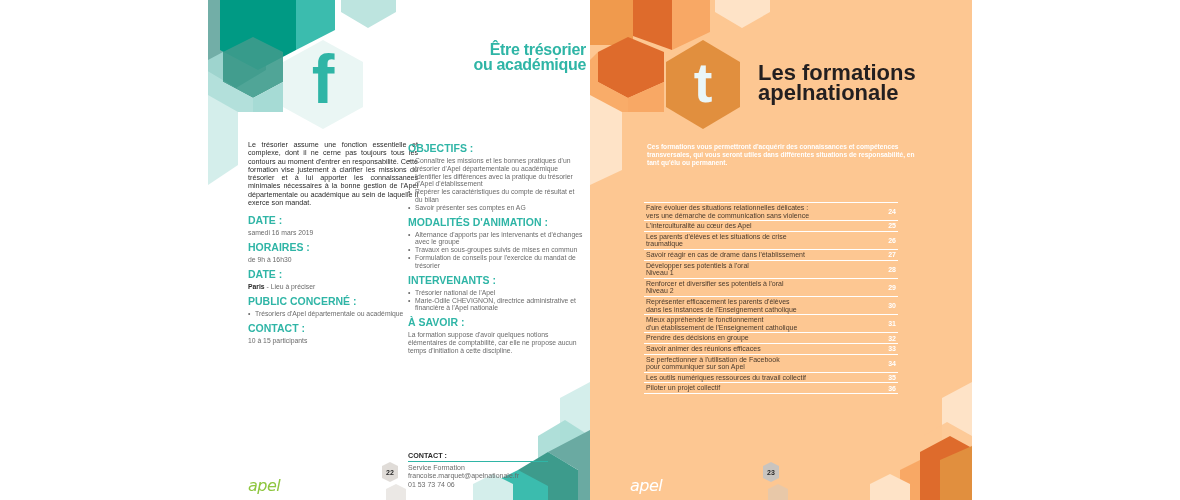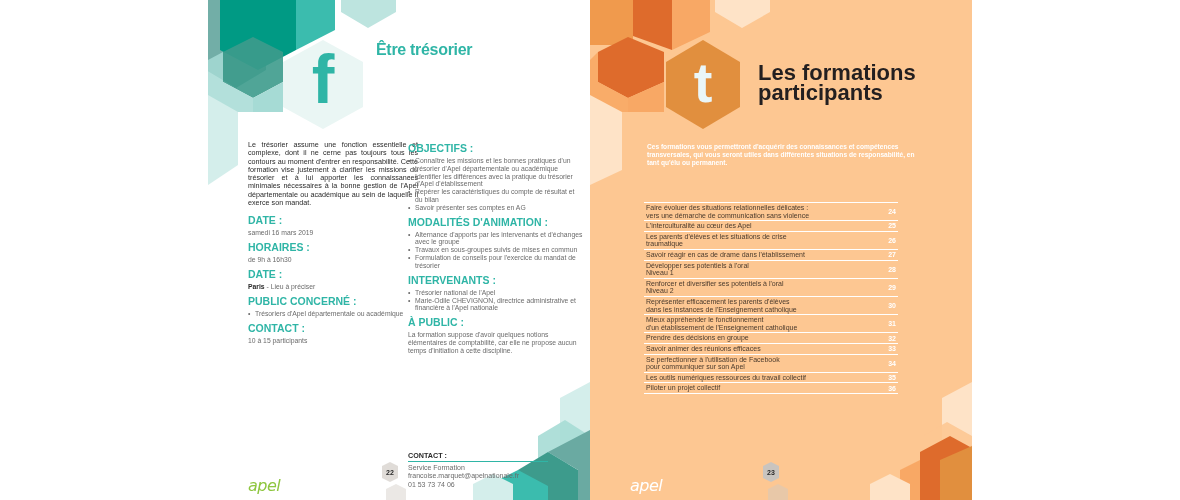--- a/index.html
+++ b/index.html
@@ -10,20 +10,21 @@
     .page-left { left: 208px; width: 382px; background: #ffffff; }
     .page-right { left: 590px; width: 382px; background: #fdc792; }
 
     .deco { position: absolute; left: 0; top: 0; }
 
     
     .title-left {
       position: absolute; left: 168px; top: 42px; width: 210px;
       color: #2fb5a6; font-weight: bold; font-size: 16px; line-height: 15px;
       letter-spacing: -0.3px;
+      text-align: right;
     }
     .title-left div { white-space: nowrap; }
 
     .intro {
       position: absolute; left: 40px; top: 141px; width: 170px;
       font-size: 7.2px; line-height: 8.3px; font-weight: normal; color: #2a2a2a;
       text-align: justify;
     }
     .col-left { position: absolute; left: 40px; top: 210px; width: 170px; }
     .col-right { position: absolute; left: 200px; top: 138px; width: 175px; }
@@ -107,20 +108,21 @@
     <polygon points="340,452 382,430 382,500 370,500 370,470" fill="#6aaaa2"></polygon>
     <polygon points="290,480 310,470 340,486 340,500 290,500" fill="#3bbcae"></polygon>
     <polygon points="265,484 285,474 305,484 305,500 265,500" fill="#d4eeeb"></polygon>
 
     <polygon points="182,462 190,466 190,478 182,482 174,478 174,466" fill="#e0dcd8"></polygon>
     <polygon points="188,484 198,489 198,500 178,500 178,489" fill="#ebe8e5"></polygon>
   </svg>
 
   <div class="title-left">
     <div>Être trésorier</div>
+    <div>ou académique</div>
   </div>
 
   <p class="intro">Le trésorier assume une fonction essentielle et complexe, dont il ne cerne pas toujours tous les contours au moment d'entrer en responsabilité. Cette formation vise justement à clarifier les missions du trésorier et à lui apporter les connaissances minimales nécessaires à la bonne gestion de l'Apel départementale ou académique au sein de laquelle il exerce son mandat.</p>
 
   <div class="col-left">
     <div class="sec-h">DATE :</div>
     <div class="sec-t">samedi 16 mars 2019</div>
 
     <div class="sec-h">HORAIRES :</div>
     <div class="sec-t">de 9h à 16h30</div>
@@ -152,21 +154,21 @@
       <li>Travaux en sous-groupes suivis de mises en commun</li>
       <li>Formulation de conseils pour l'exercice du mandat de trésorier</li>
     </ul>
 
     <div class="sec-h">INTERVENANTS :</div>
     <ul class="bl">
       <li>Trésorier national de l'Apel</li>
       <li>Marie-Odile CHEVIGNON, directrice administrative et financière à l'Apel nationale</li>
     </ul>
 
-    <div class="sec-h">À PUBLIC :</div>
+    <div class="sec-h">À SAVOIR :</div>
     <div class="sec-t">La formation suppose d'avoir quelques notions élémentaires de comptabilité, car elle ne propose aucun temps d'initiation à cette discipline.</div>
   </div>
 
   <div class="contact">
     <div class="contact-h">CONTACT :</div>
     <div class="contact-line"></div>
     <div class="contact-t">Service Formation</div>
     <div class="contact-t">francoise.marquet@apelnationale.fr</div>
     <div class="contact-t">01 53 73 74 06</div>
   </div>
@@ -195,21 +197,21 @@
     <polygon points="350,460 382,446 382,500 350,500" fill="#e18f3e"></polygon>
     <polygon points="310,470 330,460 330,500 310,500" fill="#f8a865"></polygon>
     <polygon points="280,484 300,474 320,484 320,500 280,500" fill="#fee3c7"></polygon>
 
     <polygon points="181,462 189,466 189,478 181,482 173,478 173,466" fill="#c9c4bf"></polygon>
     <polygon points="188,484 198,489 198,500 178,500 178,489" fill="#e8c8a8"></polygon>
   </svg>
 
   <div class="title-right">
     <div>Les formations</div>
-    <div>participants</div>
+    <div>apelnationale</div>
   </div>
 
   <p class="intro-right">Ces formations vous permettront d'acquérir des connaissances et compétences transversales, qui vous seront utiles dans différentes situations de responsabilité, en tant qu'élu ou permanent.</p>
 
   <div class="toc">
     <div class="toc-row">
       <div class="toc-label">
         <div>Faire évoluer des situations relationnelles délicates :</div>
           <div>vers une démarche de communication sans violence</div>
       </div>

